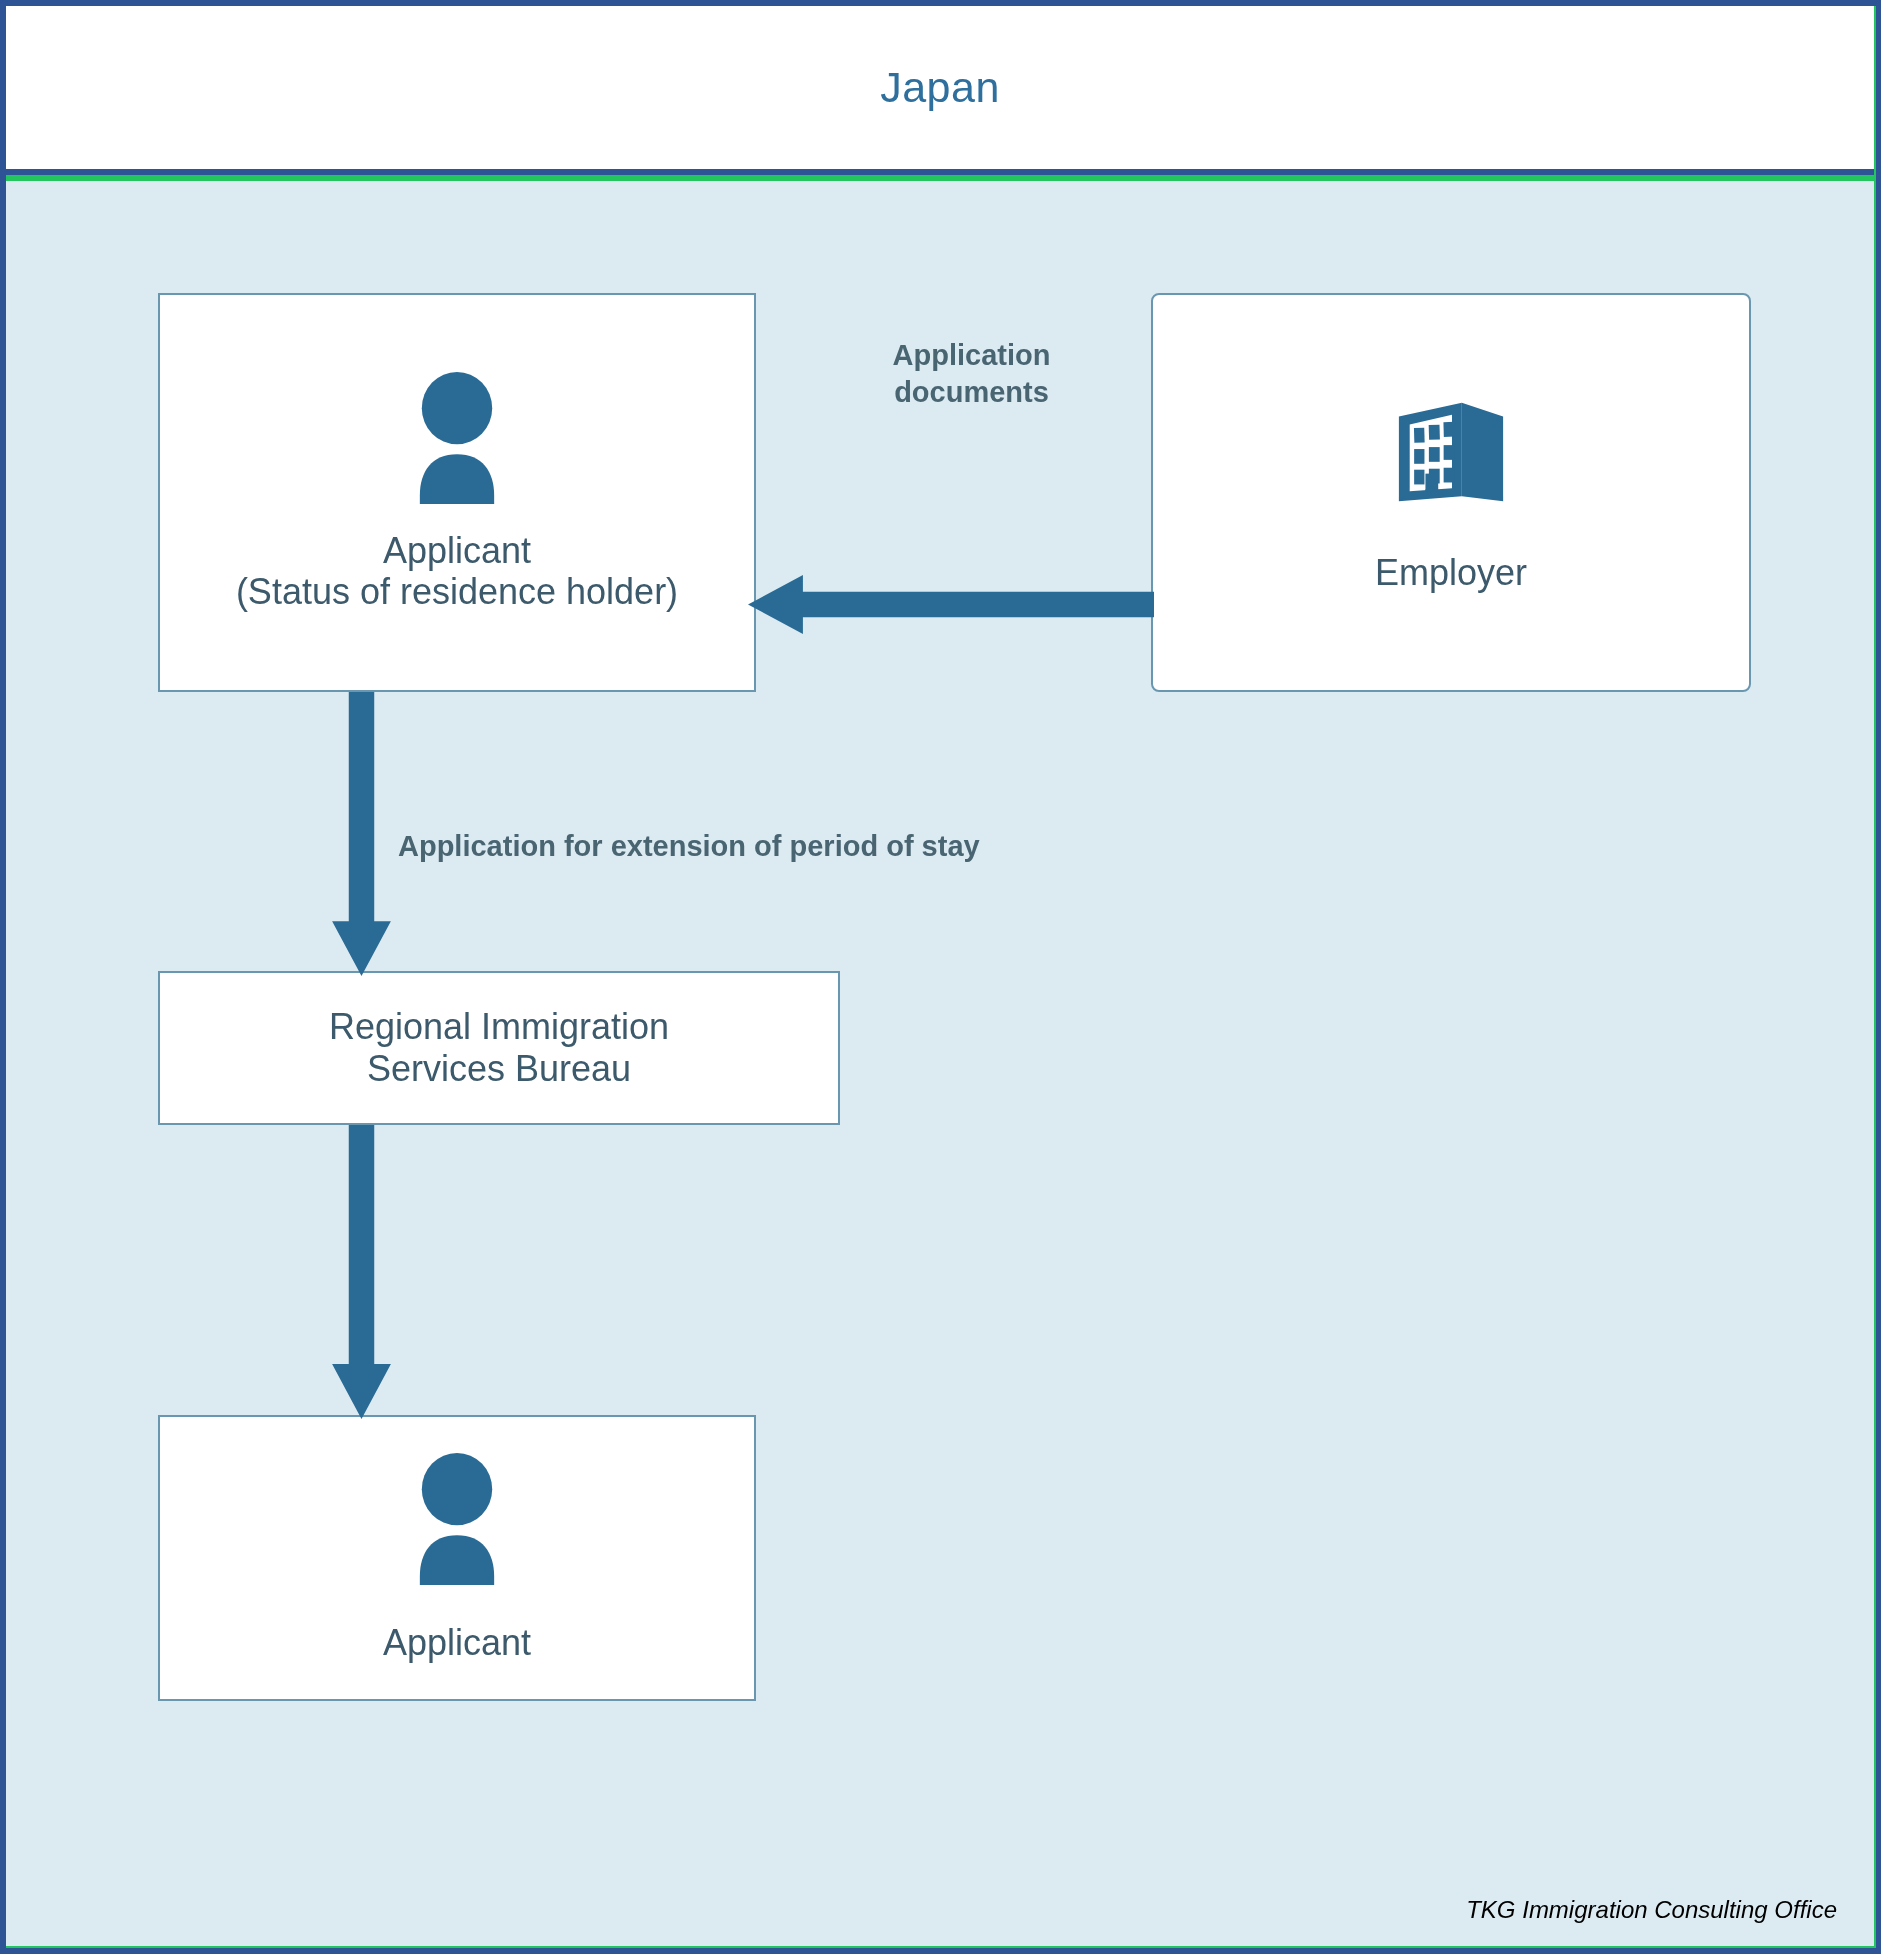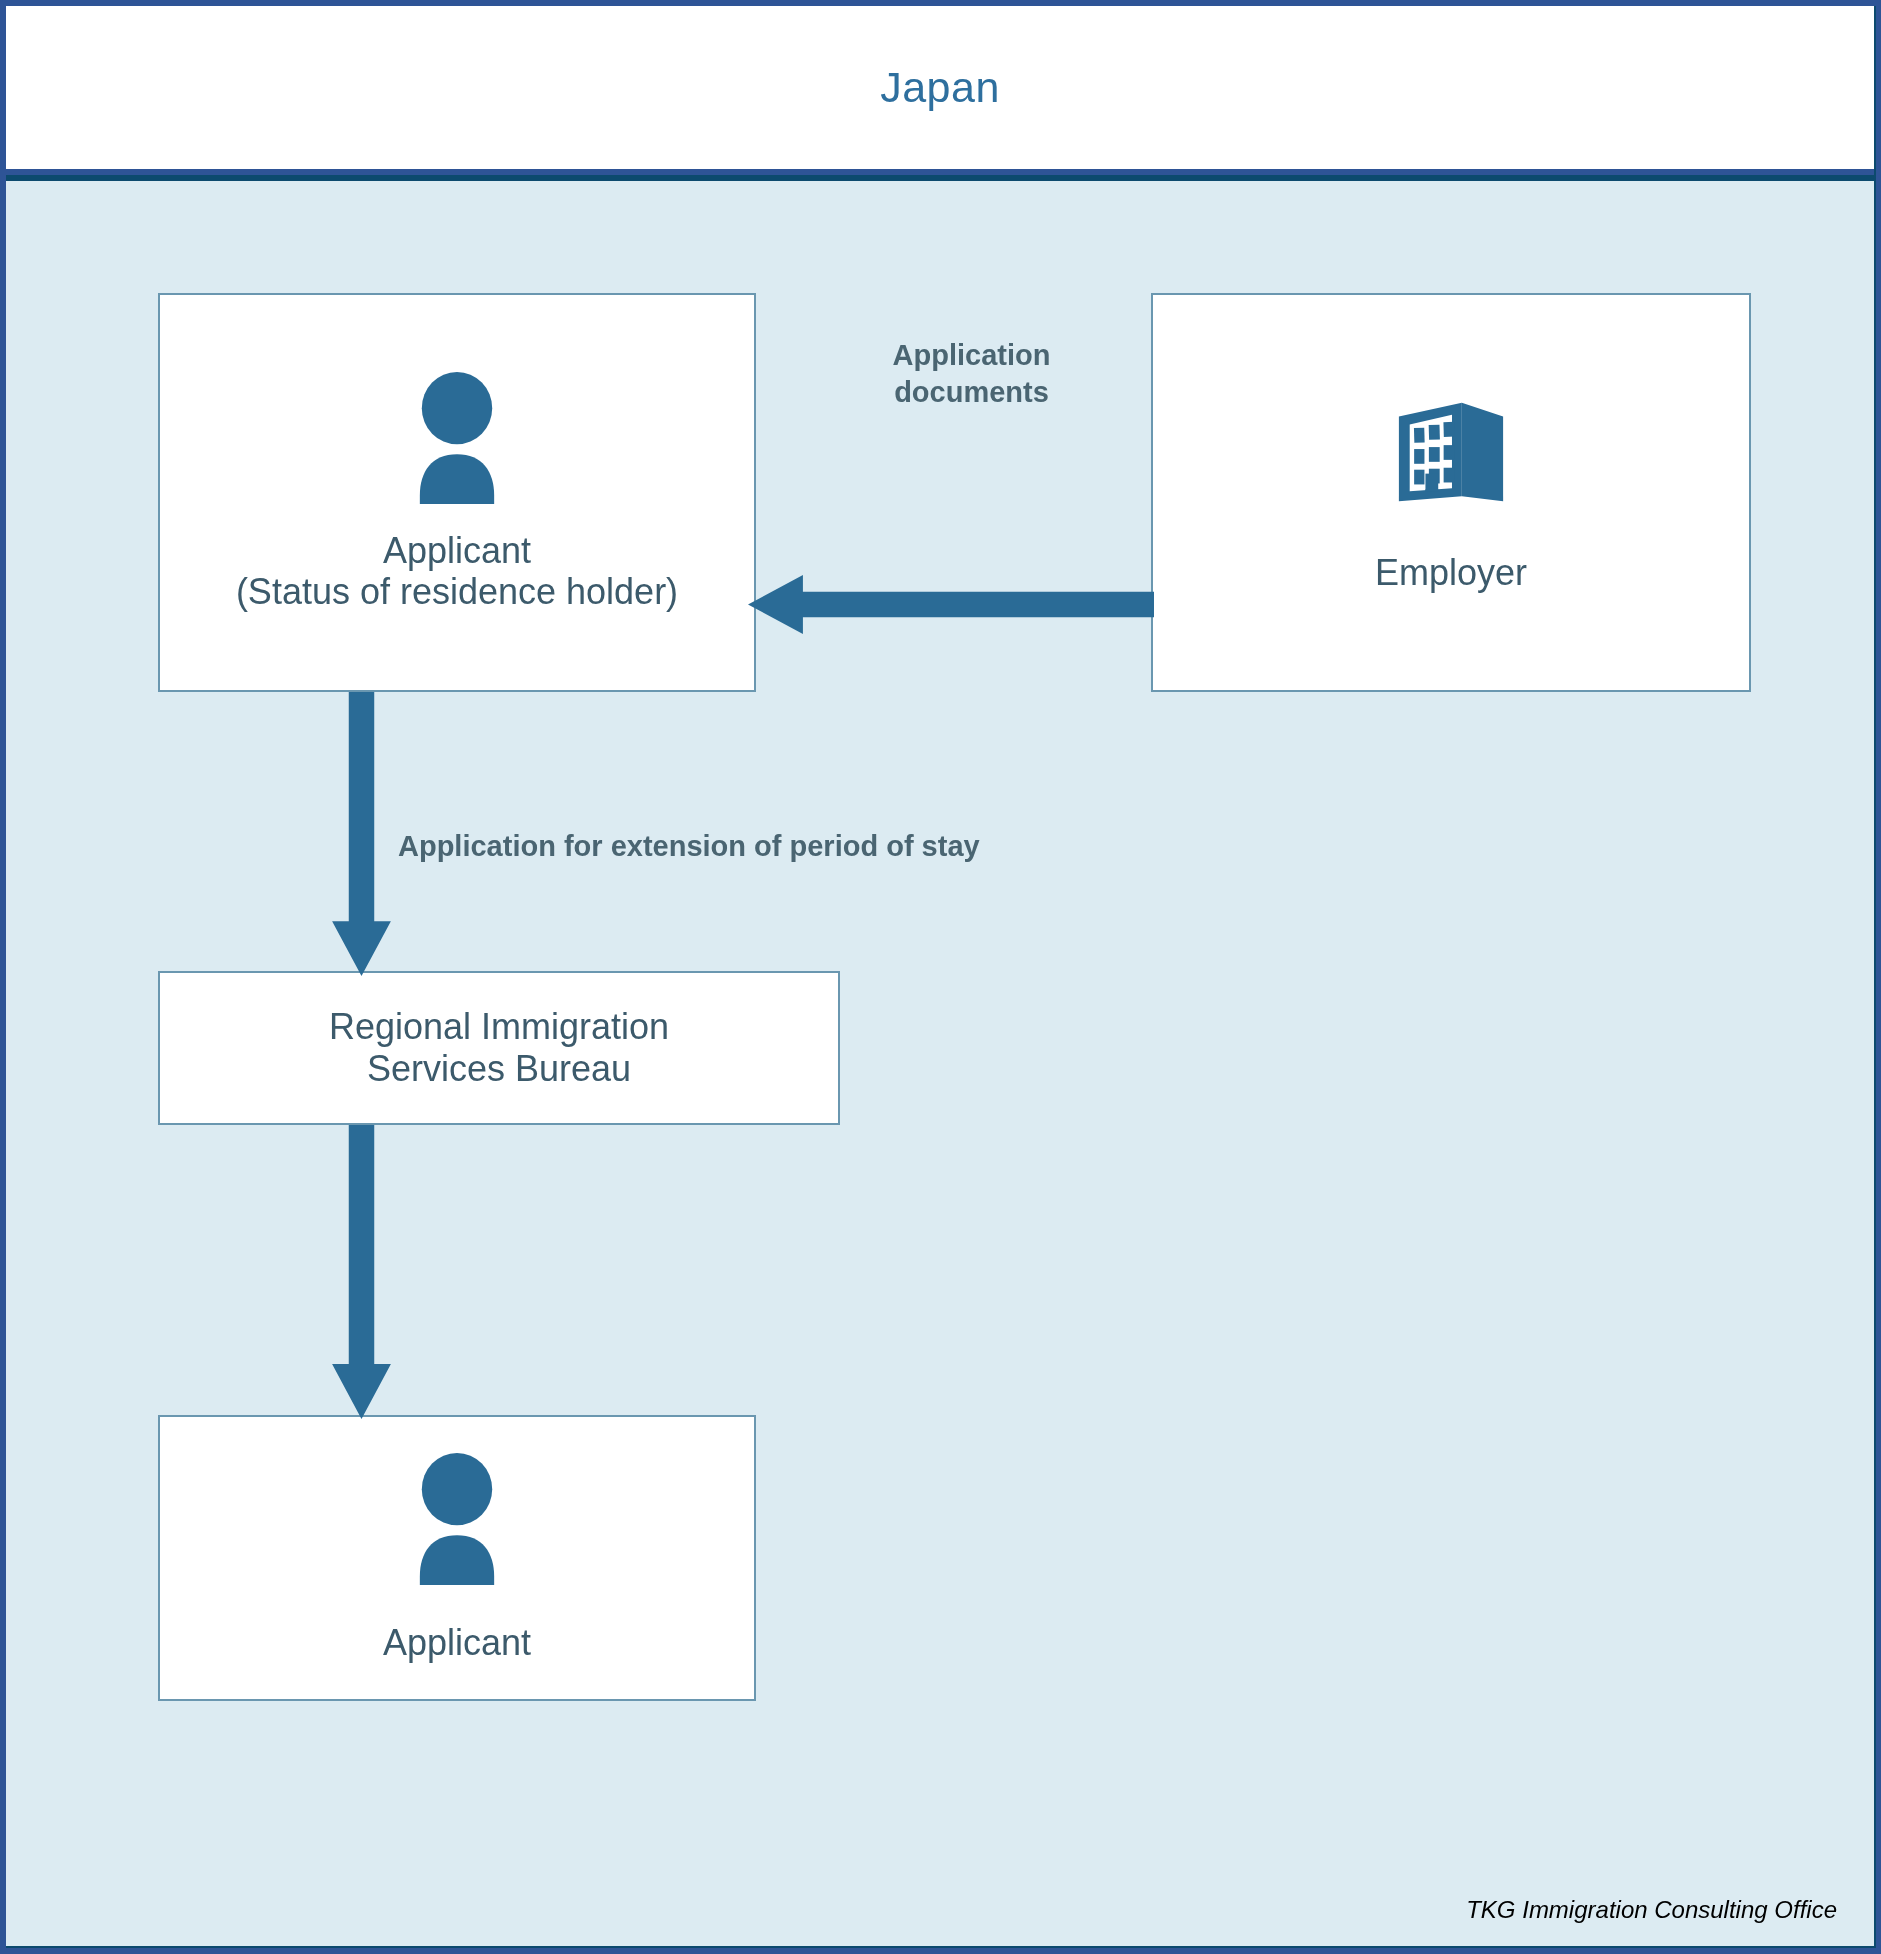--- a/index.html
+++ b/index.html
@@ -2,21 +2,21 @@
 <html><head>
 <meta charset="utf-8">
 <style>
   html,body{margin:0;padding:0;background:#ffffff;}
   body{font-family:"Liberation Sans",sans-serif;}
 
   #canvas{
     position:relative;
     width:1882px;height:1954px;
     box-sizing:border-box;
-    background:#0c4a6e;
+    background:#22c55e;
     border:6.9px solid #2E5496;
     overflow:hidden;
   }
 
   
   #header-band{
     position:absolute;left:0;top:0;width:1868px;height:169px;
     background:#ffffff;
     border-bottom:6.9px solid #2E5496;
     display:flex;align-items:center;justify-content:center;
@@ -41,21 +41,21 @@
     display:flex;flex-direction:column;
     align-items:center;justify-content:center;
   }
   .node-label{
     color:#3C5A6B;font-size:36px;line-height:1.16;text-align:center;
     white-space:pre-line;
   }
 
   
   #box-applicant-top{ left:152px; top:112px; width:598px; height:399px; }
-  #box-employer     { left:1145px;top:112px; width:600px; height:399px; }
+  #box-employer     { left:1145px;top:112px; width:600px; height:399px;border-radius:8px; }
   #box-bureau       { left:152px; top:790px; width:682px; height:154px; }
   #box-applicant-bot{ left:152px; top:1234px;width:598px; height:286px; }
 
   
   .person-icon{ display:block; }
   .building-icon{ display:block; }
   .icon-wrap{ display:flex;align-items:center;justify-content:center; }
 
   #box-applicant-top .icon-wrap{ margin-bottom:25.5px; }
   #box-employer .icon-wrap{ margin-bottom:39px; }

